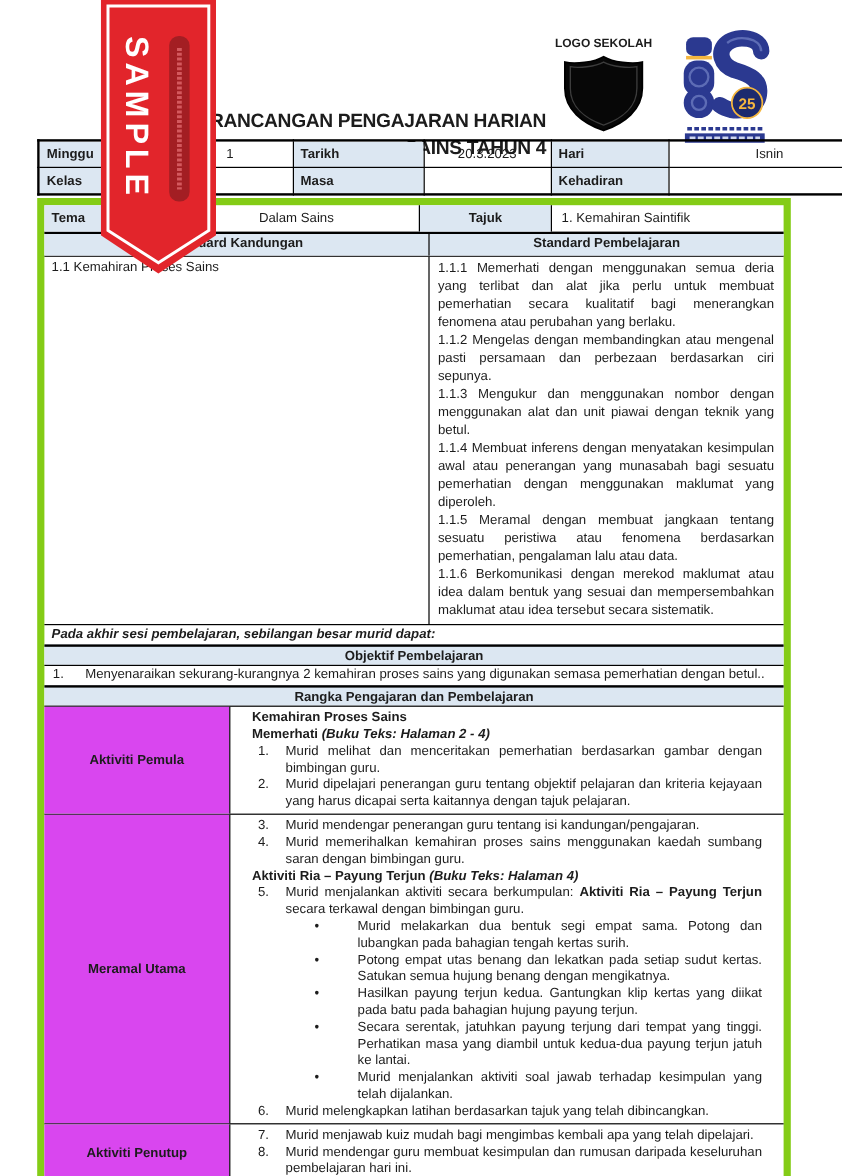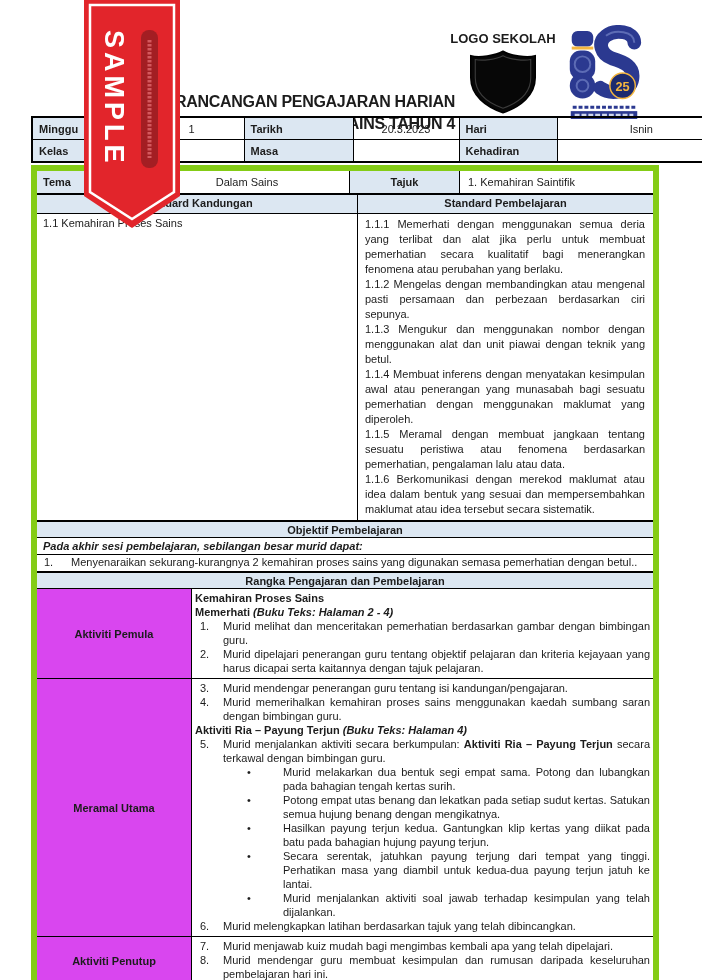--- a/index.html
+++ b/index.html
@@ -9,21 +9,21 @@
   }
 
   
   .title-block {
     position:absolute; top:47px; right:247px; text-align:right;
     font-weight:700; font-size:16px; line-height:22px; letter-spacing:-0.3px;
     white-space:nowrap;
     margin-top:44px;
   }
   .logo-school { position:absolute; left:450px; top:31px; width:106px; text-align:center; }
-  .logo-school .cap { font-size:13px; font-weight:700; }
+  .logo-school .cap { font-size:10px; font-weight:700; }
   .logo-school svg { margin-top:3px; }
   .logo-25 { position:absolute; left:560px; top:25px; }
 
   
   table.info {
     position:absolute; top:116px; left:31px; width:696px;
     border-collapse:collapse; table-layout:fixed; font-size:11px;
     border:2px solid #000;
   }
   table.info td { border:1px solid #000; height:21px; padding:0 6px; overflow:hidden; }
@@ -59,21 +59,21 @@
   .row-objh { min-height:17px; }
   .row-intro { padding:2px 6px 1px; font-weight:700; font-style:italic; min-height:17px; box-sizing:border-box; }
   .row-objitem { display:flex; padding:1px 3px 2px 7px; min-height:17px; box-sizing:border-box; }
   .row-objitem .mk { flex:0 0 27px; }
   .row-objitem .tx { flex:1; }
 
   .row-pemula  { min-height:86px; }
   .row-utama   { min-height:246px; }
   .row-penutup { min-height:46px; }
   .act-label { display:flex; align-items:center; justify-content:center; background:#d946ef; font-weight:700; text-align:center; }
-  .act-content { padding:2px 1px 3px; }
+  .act-content { padding:2px 16px 3px; }
   .act-head { font-weight:700; padding-left:2px; line-height:14px; }
   .act-head .it { font-style:italic; }
   .act-item { display:flex; line-height:14px; }
   .act-item .mk { flex:0 0 30px; padding-left:7px; box-sizing:border-box; }
   .act-item .tx { flex:1; text-align:justify; padding-right:2px; }
   .act-item.blt .mk { flex:0 0 36px; margin-left:54px; padding-left:0; }
 
   
   .ribbon { position:absolute; left:84px; top:0; width:96px; height:230px; z-index:10; }
   .ribbon text.big {
@@ -167,23 +167,23 @@
       <div class="c sp-cell">
         <p class="sp-para">1.1.1 Memerhati dengan menggunakan semua deria yang terlibat dan alat jika perlu untuk membuat pemerhatian secara kualitatif bagi menerangkan fenomena atau perubahan yang berlaku.</p>
         <p class="sp-para">1.1.2 Mengelas dengan membandingkan atau mengenal pasti persamaan dan perbezaan berdasarkan ciri sepunya.</p>
         <p class="sp-para">1.1.3 Mengukur dan menggunakan nombor dengan menggunakan alat dan unit piawai dengan teknik yang betul.</p>
         <p class="sp-para">1.1.4 Membuat inferens dengan menyatakan kesimpulan awal atau penerangan yang munasabah bagi sesuatu pemerhatian dengan menggunakan maklumat yang diperoleh.</p>
         <p class="sp-para">1.1.5 Meramal dengan membuat jangkaan tentang sesuatu peristiwa atau fenomena berdasarkan pemerhatian, pengalaman lalu atau data.</p>
         <p class="sp-para">1.1.6 Berkomunikasi dengan merekod maklumat atau idea dalam bentuk yang sesuai dan mempersembahkan maklumat atau idea tersebut secara sistematik.</p>
       </div>
     </div>
 
+    <div class="r row-intro">Pada akhir sesi pembelajaran, sebilangan besar murid dapat:</div>
+
     <div class="r thick hdr row-objh">Objektif Pembelajaran</div>
-
-    <div class="r row-intro">Pada akhir sesi pembelajaran, sebilangan besar murid dapat:</div>
 
     <div class="r row-objitem">
       <span class="mk">1.</span>
       <span class="tx">Menyenaraikan sekurang-kurangnya 2 kemahiran proses sains yang digunakan semasa pemerhatian dengan betul..</span>
     </div>
 
     <div class="r thick hdr row-objh">Rangka Pengajaran dan Pembelajaran</div>
 
     <div class="r row-act row-pemula">
       <div class="c act-label">Aktiviti Pemula</div>

